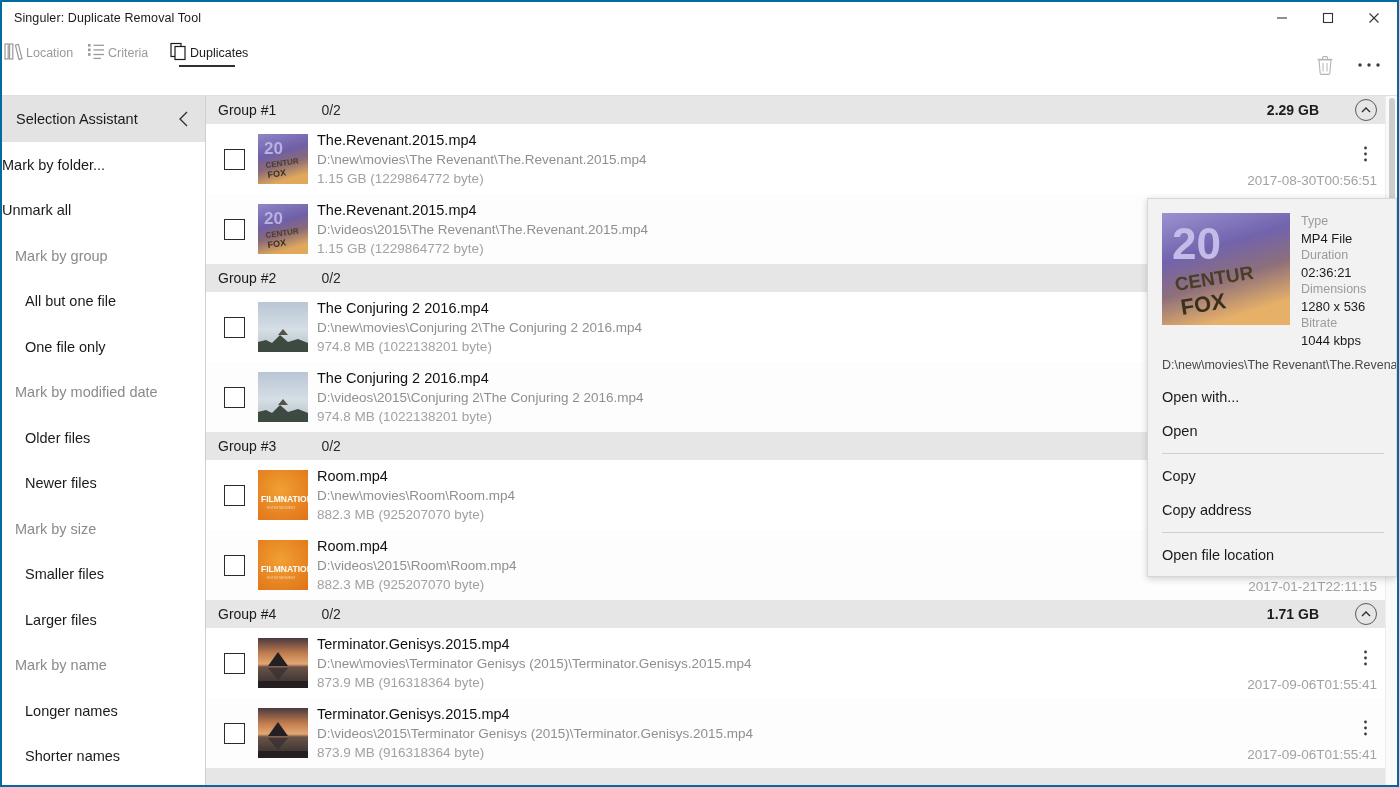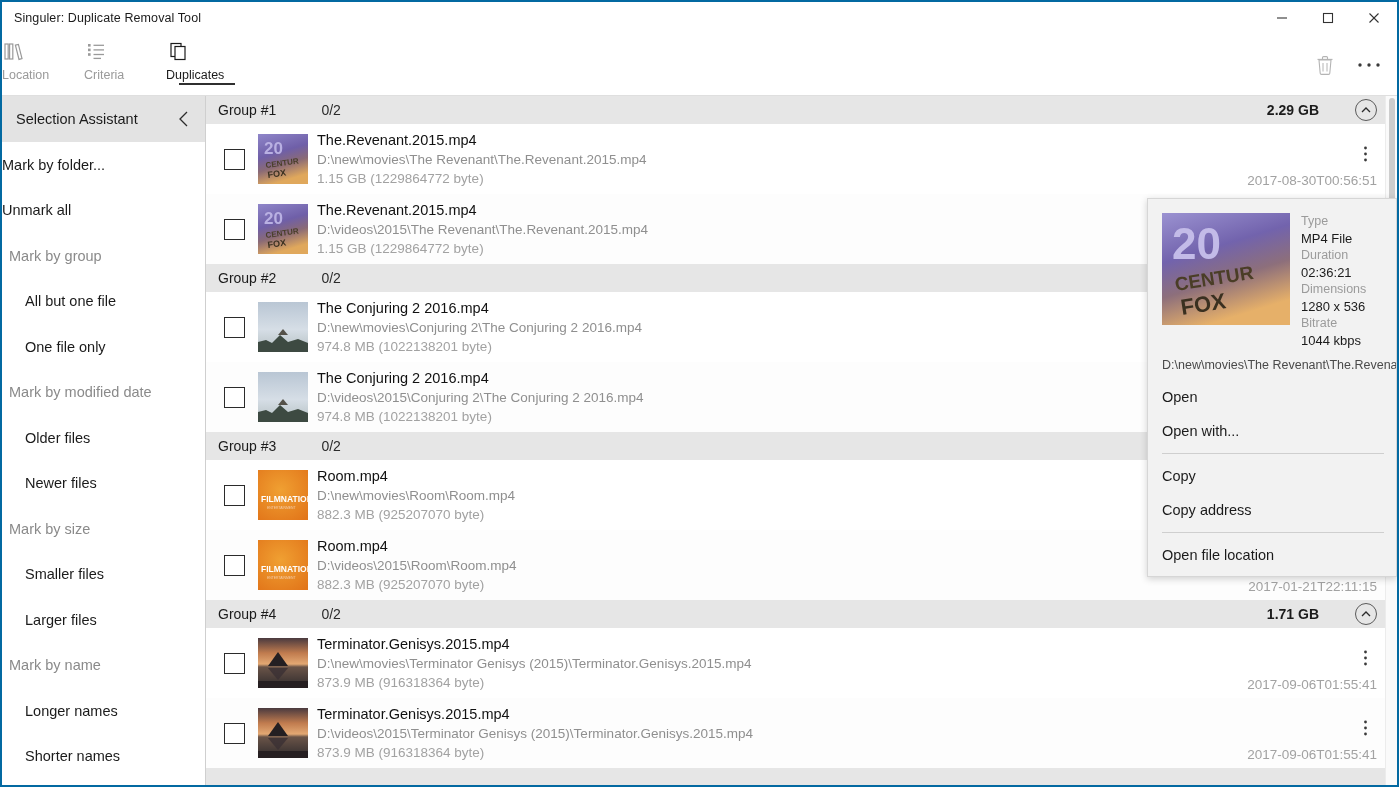--- a/index.html
+++ b/index.html
@@ -47,22 +47,22 @@
     height: 63px;
     display: flex;
     align-items: flex-start;
     background: #ffffff;
     position: relative;
     border-bottom: 1px solid #dfdfdf;
   }
   .tool-item {
     width: 82px;
     padding-top: 5px;
-    display: flex; flex-direction: column;
-    align-items: flex-start;
+    display: flex; flex-direction: row;
+    align-items: center;
     position: relative;
     color: #9a9a9a;
   }
   .tool-item.active { color: #1b1b1b; }
   .tool-icon { height: 26px; display:flex; align-items:center; justify-content:center; }
   .tool-label {
     font-size: 12.5px;
     margin-top: 4px;
   }
   .tool-item.active .tool-underline {
@@ -111,21 +111,21 @@
     height: 45.5px;
     display: flex; align-items: center;
     font-size: 14.5px;
     color: #1b1b1b;
   }
   .sb-group {
     height: 45.5px;
     display: flex; align-items: center;
     font-size: 14.5px;
     color: #8a8a8a;
-    padding-left: 7px;
+    padding-left: 13px;
   }
   .sb-sub { padding-left: 23px; }
 
   
   .main {
     flex: 1;
     position: relative;
     background: #ffffff;
     overflow: hidden;
   }
@@ -685,24 +685,24 @@
         <span class="ctx-v">02:36:21</span>
         <span class="ctx-k">Dimensions</span>
         <span class="ctx-v">1280 x 536</span>
         <span class="ctx-k">Bitrate</span>
         <span class="ctx-v">1044 kbps</span>
       </div>
     </div>
     <div class="ctx-path">D:\new\movies\The Revenant\The.Revena</div>
     <div class="ctx-items">
       <div class="ctx-item">
+        <span>Open with...</span>
+      </div>
+      <div class="ctx-item">
         <span>Open</span>
-      </div>
-      <div class="ctx-item">
-        <span>Open with...</span>
       </div>
       <div class="ctx-sep"></div>
       <div class="ctx-item">
         <span>Copy</span>
       </div>
       <div class="ctx-item">
         <span>Copy address</span>
       </div>
       <div class="ctx-sep"></div>
       <div class="ctx-item">

